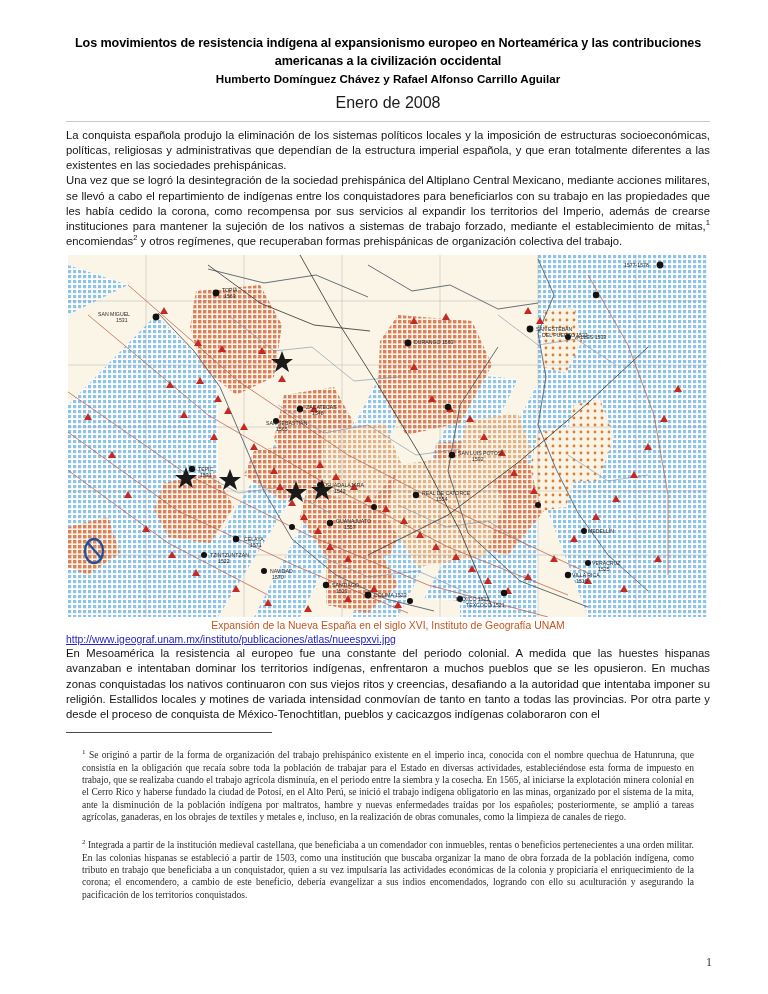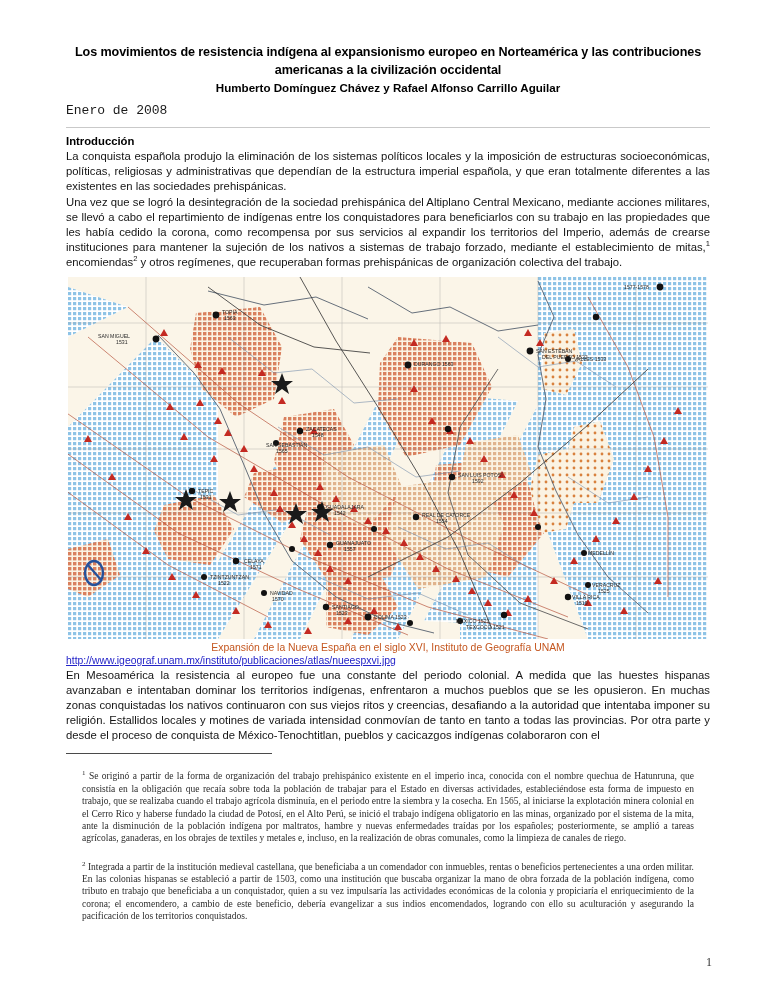--- a/index.html
+++ b/index.html
@@ -21,21 +21,21 @@
     left: 0; top: 0;
     width: 768px;
     height: 994px;
     background: #ffffff;
     padding: 0;
     box-sizing: border-box;
   }
   .content {
     position: absolute;
     left: 66px;
-    top: 44px;
+    top: 35px;
     width: 644px;
   }
 
   
   .doc-title {
     font-size: 12.6px;
     font-weight: bold;
     text-align: center;
     line-height: 1.42;
     letter-spacing: -0.1px;
@@ -44,25 +44,24 @@
     color: #000;
   }
   .doc-authors {
     font-size: 11.6px;
     font-weight: bold;
     text-align: center;
     margin: 1px 0 0 0;
     color: #000;
   }
   .doc-date {
-    font-size: 13px;
-    text-align: left;
+    font-size: 16px;
+    text-align: center;
     margin: 9px 0 0 0;
     color: #1a1a1a;
-    font-family: Liberation Mono, monospace;
   }
   .rule {
     border: 0;
     border-top: 1px solid #c9c9c9;
     margin: 9px 0 6px 0;
     height: 0;
   }
 
   
   .section-head {
@@ -160,21 +159,20 @@
 <body>
 
 <div class="page">
   <div class="content">
 
     <h1 class="doc-title">Los movimientos de resistencia indígena al expansionismo europeo en Norteamérica y las contribuciones americanas a la civilización occidental</h1>
     <div class="doc-authors">Humberto Domínguez Chávez y Rafael Alfonso Carrillo Aguilar</div>
     <div class="doc-date">Enero de 2008</div>
     <hr class="rule">
 
-    <div class="section-head">Introducción</div>
     <p class="body">La conquista española produjo la eliminación de los sistemas políticos locales y la imposición de estructuras socioeconómicas, políticas, religiosas y administrativas que dependían de la estructura imperial española, y que eran totalmente diferentes a las existentes en las sociedades prehispánicas.</p>
     <p class="body tight"><span>Una vez que se logró la desintegración de la sociedad prehispánica del Altiplano Central Mexicano, mediante acciones militares, se llevó a cabo el repartimiento de indígenas entre los conquistadores para beneficiarlos con su trabajo en las propiedades que les había cedido la corona, como recompensa por sus servicios al expandir los territorios del Imperio, además de crearse instituciones para mantener la sujeción de los nativos a sistemas de trabajo forzado, mediante el establecimiento de </span><span class="it">mitas,</span><sup class="fnref">1</sup><span> </span><span class="it">encomiendas</span><sup class="fnref">2</sup><span> y otros regímenes, que recuperaban formas prehispánicas de organización colectiva del trabajo.</span></p>
 
     <div class="figure">
       <div class="map-wrap">
         <svg class="map-canvas" viewBox="0 0 640 362" preserveAspectRatio="none">
           <defs>
             <pattern id="oceanGrid" width="5" height="5" patternUnits="userSpaceOnUse">
               <rect width="5" height="5" fill="#ffffff"></rect>
               <rect width="3.2" height="3.2" x="0" y="0" fill="#8ec3e6"></rect>

